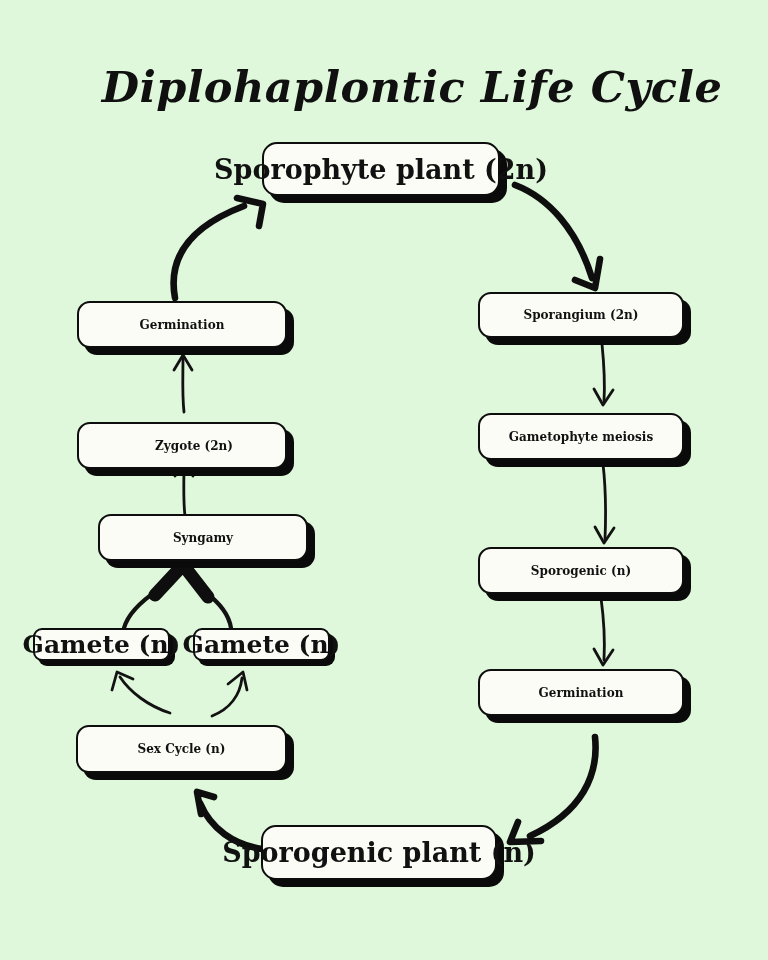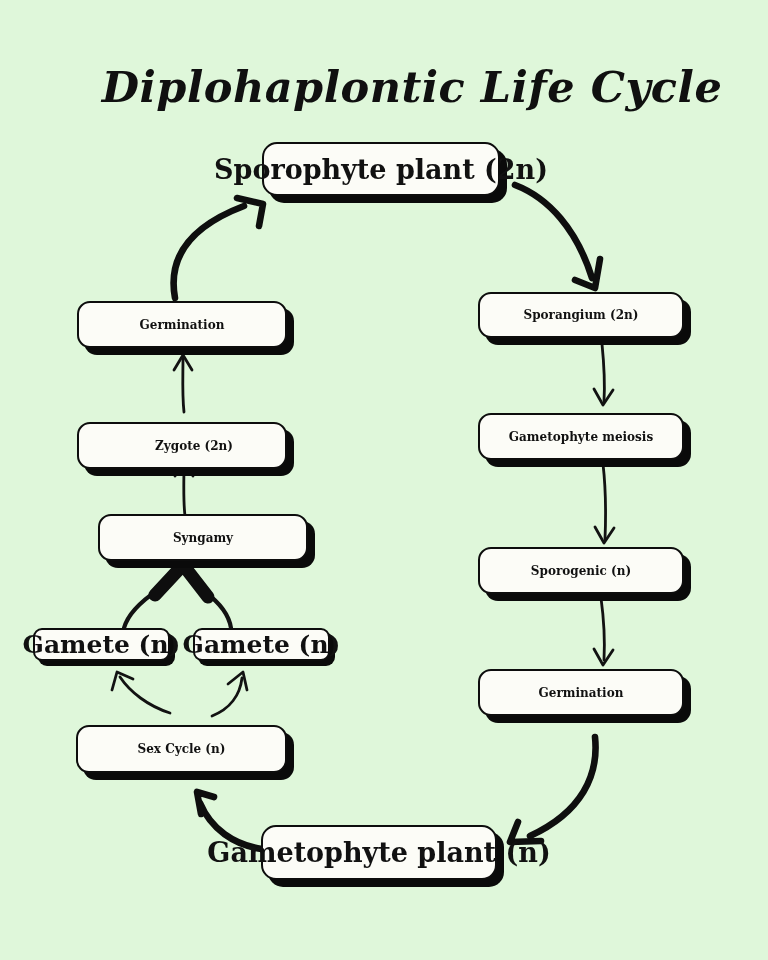--- a/index.html
+++ b/index.html
@@ -143,21 +143,21 @@
       <path class="thin" d="M 184 412 C 182 394 183 376 183 358"></path>
       <path class="thin" d="M 174 370 L 183 355 L 192 370"></path>
     </g>
   </svg>
 
   <div class="node big n-sporophyte">Sporophyte plant (2n)</div>
   <div class="node n-sporangium">Sporangium (2n)</div>
   <div class="node n-sporogenic">Gametophyte meiosis</div>
   <div class="node n-meiospores">Sporogenic (n)</div>
   <div class="node n-germ-right">Germination</div>
-  <div class="node big n-gametophyte">Gametophyte plant (n)</div>
+  <div class="node big n-gametophyte">Sporogenic plant (n)</div>
   <div class="node n-sexorgans">Sex Cycle (n)</div>
   <div class="node small n-gamete-left">Gamete (n)</div>
   <div class="node small n-gamete-right">Gamete (n)</div>
   <div class="node n-syngamy">Syngamy</div>
   <div class="node n-zygote">Zygote (2n)</div>
   <div class="node n-germ-left">Germination</div>
 
 </div>
 
 </body></html>

